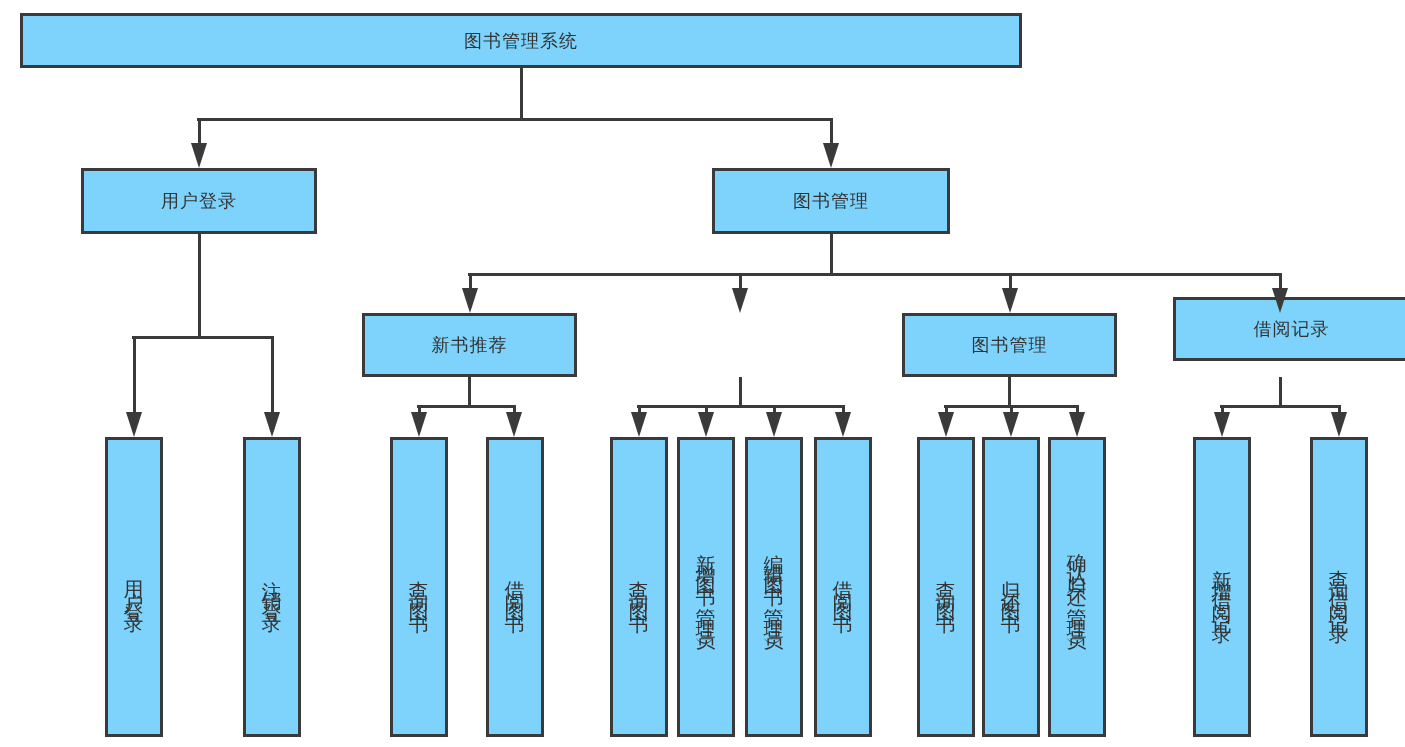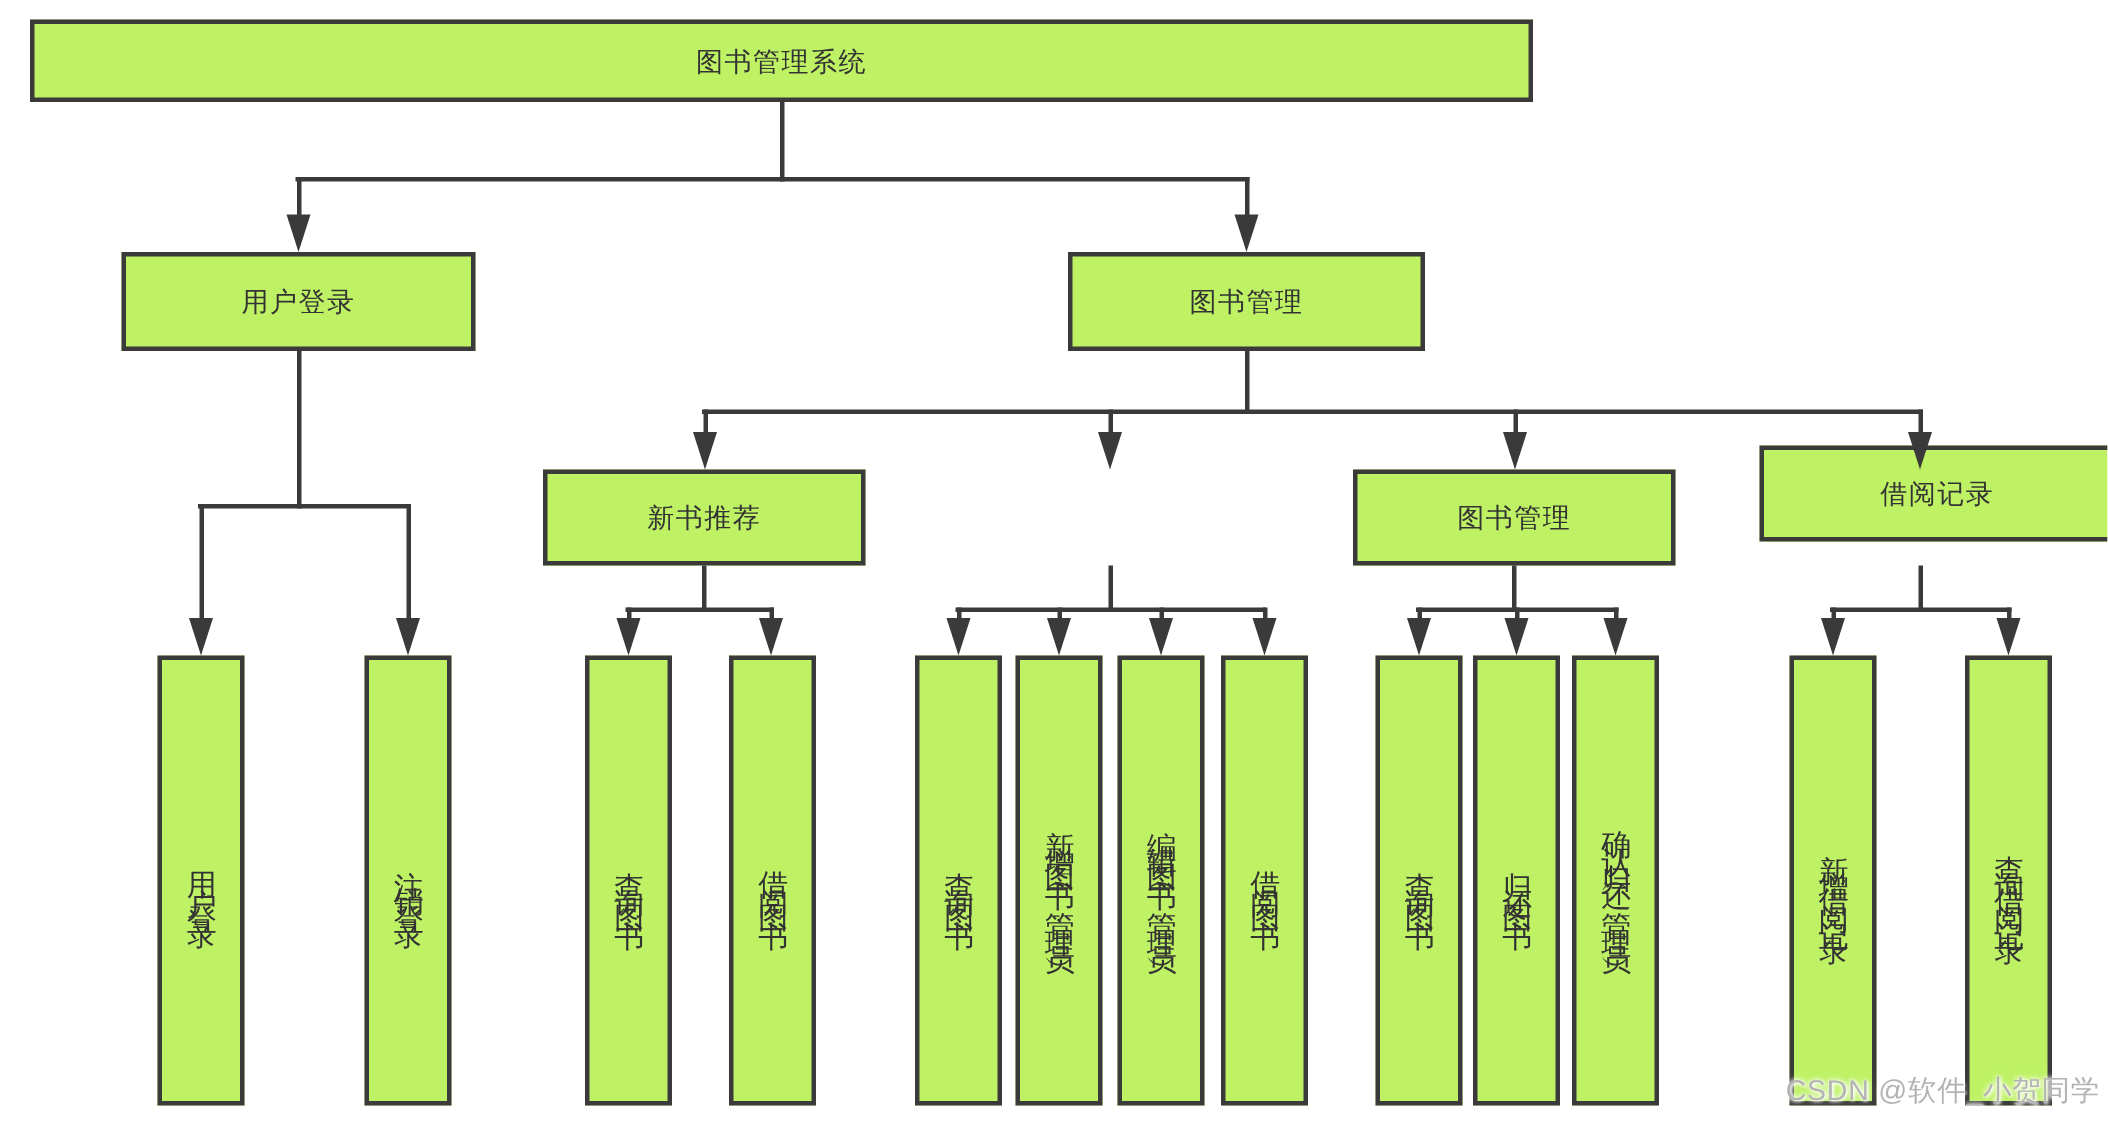--- a/index.html
+++ b/index.html
@@ -7,21 +7,21 @@
     --text:#333333;
     --watermark:#b3b3b3;
     --background:#ffffff;
   }
   html,body{margin:0;padding:0;background:var(--background);}
   .canvas{
     position:relative;width:1405px;height:747px;background:var(--background);
     font-family:"Liberation Sans",sans-serif;overflow:hidden;
   }
   .box{
-    position:absolute;box-sizing:border-box;background:#bef264;
+    position:absolute;box-sizing:border-box;background:#7dd3fc;
     border:3px solid var(--line);display:flex;align-items:center;justify-content:center;
     color:var(--text);font-size:18px;letter-spacing:1px;white-space:nowrap;
   }
   .leaf .vtext{
     writing-mode:vertical-rl;text-orientation:mixed;
     font-size:20px;line-height:1;letter-spacing:11px;color:var(--text);
   }
   .v,.sh{position:absolute;width:3px;background:var(--line);}
   .h{position:absolute;height:3px;background:var(--line);}
   .ah{
@@ -157,15 +157,14 @@
   <div class="sh" style="left:1075.5px;top:405px;height:10px"></div>
   <div class="ah" style="left:1069px;top:412px"></div>
 
   <div class="v" style="left:1279px;top:377px;height:31px"></div>
   <div class="h" style="left:1220px;top:405px;width:121px"></div>
   <div class="sh" style="left:1220.5px;top:405px;height:10px"></div>
   <div class="ah" style="left:1214px;top:412px"></div>
   <div class="sh" style="left:1337.5px;top:405px;height:10px"></div>
   <div class="ah" style="left:1331px;top:412px"></div>
 
-  <div class="watermark">CSDN @软件_小贺同学</div>
 
 </div>
 
 </body></html>

